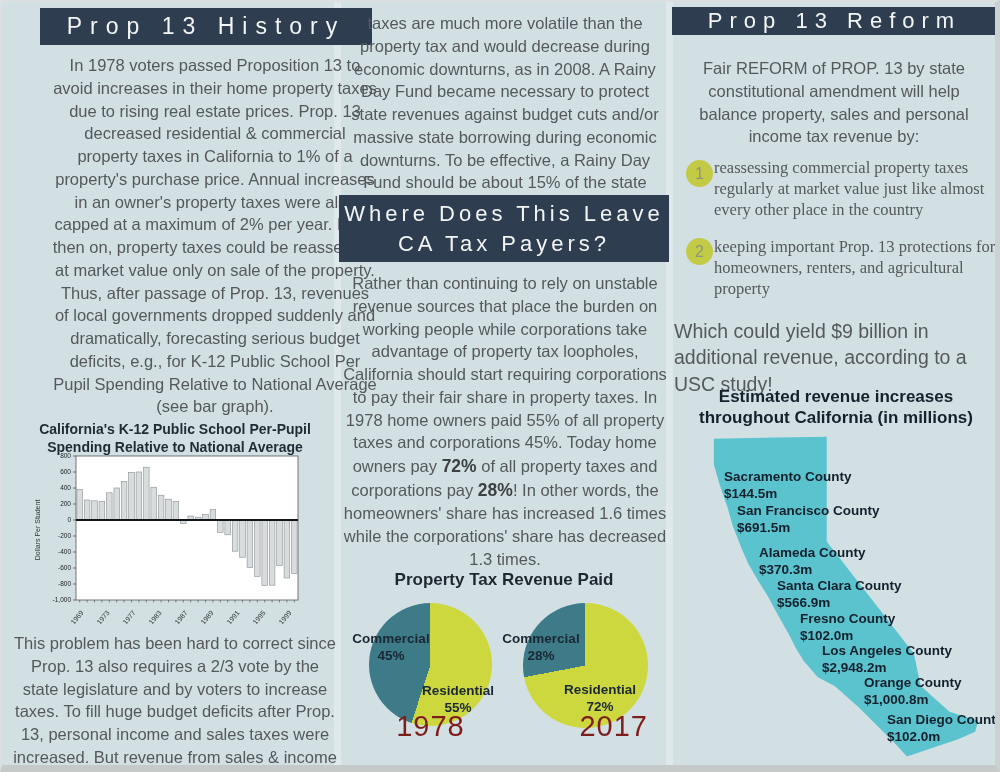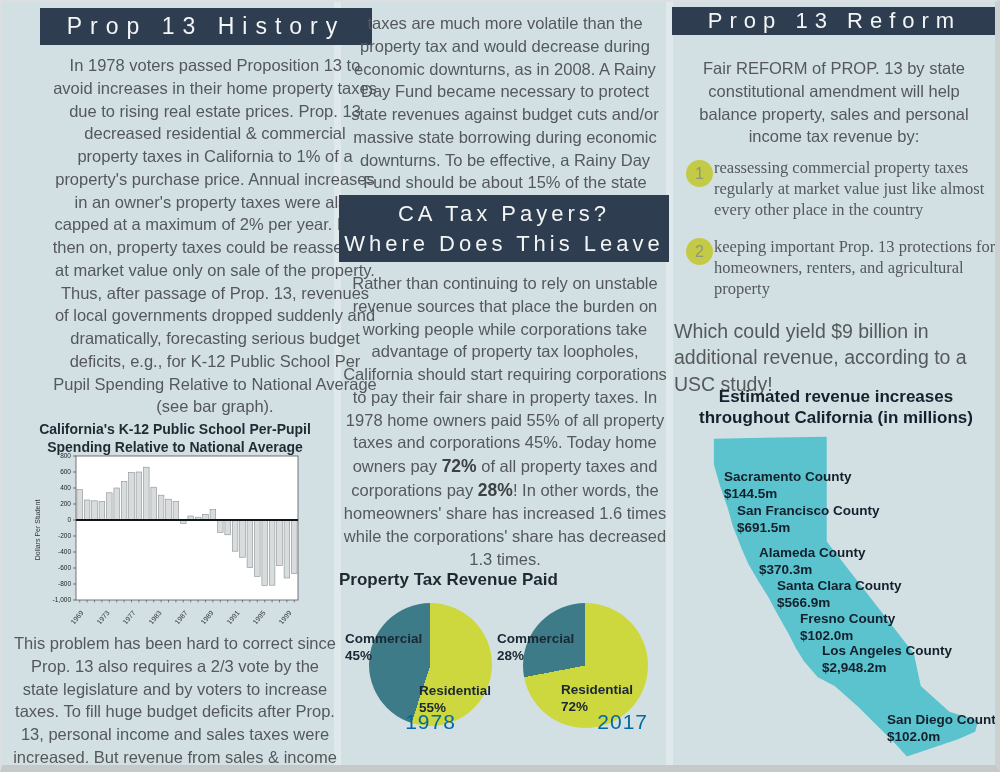--- a/index.html
+++ b/index.html
@@ -21,30 +21,30 @@
   .body-text{font-size:16.5px;line-height:1.38;text-align:center;color:#54585c;}
   .body-text p{margin:0;}
   .lefttext1{left:10px;top:52px;width:326px;margin-left:40px;}
   .lefttext2{left:10px;top:630px;width:326px;}
   .chart-title{left:24px;top:418px;width:298px;text-align:center;font-weight:700;font-size:14px;line-height:1.3;color:#1f2a33;}
   .chart-svg{left:28px;top:446px;width:290px;height:176px;}
   .midtop{left:342px;top:10px;width:322px;}
   .midbody{left:340px;top:270px;width:326px;}
   .midbody b{font-size:17.5px;color:#3d4144;}
   .pie-area{left:337px;top:560px;width:330px;height:212px;}
-  .pie-title{position:absolute;left:0;right:0;top:8px;font-weight:700;font-size:17px;color:#1f2830;}
+  .pie-title{position:absolute;left:0;right:0;top:8px;text-align:center;font-weight:700;font-size:17px;color:#1f2830;}
   .pie{position:absolute;width:123px;height:123px;border-radius:50%;}
   .p78{left:30px;top:41px;}
   .p17{left:184px;top:41px;width:125px;height:125px;}
-  .plabel{position:absolute;font-weight:700;font-size:13.5px;line-height:17px;color:#1b2733;text-align:left;}
+  .plabel{position:absolute;font-weight:700;font-size:13.5px;line-height:17px;color:#1b2733;text-align:center;}
   .com78{left:6px;top:68px;width:92px;}
   .res78{left:80px;top:120px;width:78px;}
   .com17{left:158px;top:68px;width:88px;}
   .res17{left:222px;top:119px;width:78px;}
-  .pyear{position:absolute;top:148px;font-size:21px;color:#0369a1;text-align:center;letter-spacing:1px;}
+  .pyear{position:absolute;top:148px;font-size:29px;color:#7f1d1d;text-align:center;letter-spacing:1px;}
   .y78{left:30px;width:123px;}
   .y17{left:184px;width:125px;text-align:right;}
   .right-intro{left:678px;top:55px;width:308px;}
   .item-circle{position:absolute;width:27px;height:27px;border-radius:50%;background:#c3ca45;color:#8f957b;
     display:flex;align-items:center;justify-content:center;font-size:16px;}
   .c1{left:684px;top:158px;} .c2{left:684px;top:236px;}
   .item-text{position:absolute;left:712px;width:282px;text-align:left;font-size:16.5px;line-height:21px;color:#54585c;font-family:Liberation Serif, serif;}
   .t1{top:155px;} .t2{top:234px;}
   .right-note{left:672px;top:316px;width:322px;font-size:19.5px;line-height:1.35;text-align:left;color:#55595c;}
   .map-title{left:676px;top:384px;width:316px;text-align:center;font-weight:700;font-size:17px;line-height:1.25;color:#15202b;}
@@ -169,22 +169,22 @@
   <div class="abs body-text lefttext2">
     <p>This problem has been hard to correct since Prop. 13 also requires a 2/3 vote by the state legislature and by voters to increase taxes. To fill huge budget deficits after Prop. 13, personal income and sales taxes were increased. But revenue from sales &amp; income</p>
   </div>
 
   <div class="abs body-text midtop">
     <p>taxes are much more volatile than the property tax and would decrease during economic downturns, as in 2008.  A Rainy Day Fund became necessary to protect state revenues against budget cuts and/or massive state borrowing during economic downturns.  To be effective, a Rainy Day Fund should be about 15% of the state budget.</p>
   </div>
 
   <div class="banner banner-mid">
     <div>
+      <div>Where Does This Leave</div>
       <div>CA Tax Payers?</div>
-      <div>Where Does This Leave</div>
     </div>
   </div>
 
   <div class="abs body-text midbody">
     <p><span>Rather than continuing to rely on unstable revenue sources that place the burden on working people while corporations take advantage of property tax loopholes, California should start requiring corporations to pay their fair share in property taxes. In 1978 home owners paid 55% of all property taxes and corporations 45%. Today home owners pay </span><b>72%</b><span> of all property taxes and corporations pay </span><b>28%</b><span>! In other words, the homeowners' share has increased 1.6 times while the corporations' share has decreased 1.3 times.</span></p>
   </div>
 
   <div class="abs pie-area">
     <div class="pie-title">Property Tax Revenue Paid</div>
 
@@ -250,18 +250,22 @@
       <div>$566.9m</div>
     </div>
     <div class="cl cl4">
       <div>Fresno County</div>
       <div>$102.0m</div>
     </div>
     <div class="cl cl5">
       <div>Los Angeles County</div>
       <div>$2,948.2m</div>
     </div>
+    <div class="cl cl6">
+      <div>Orange County</div>
+      <div>$1,000.8m</div>
+    </div>
     <div class="cl cl7">
       <div>San Diego County</div>
       <div>$102.0m</div>
     </div>
   </div>
 </div>
 
 </body></html>

